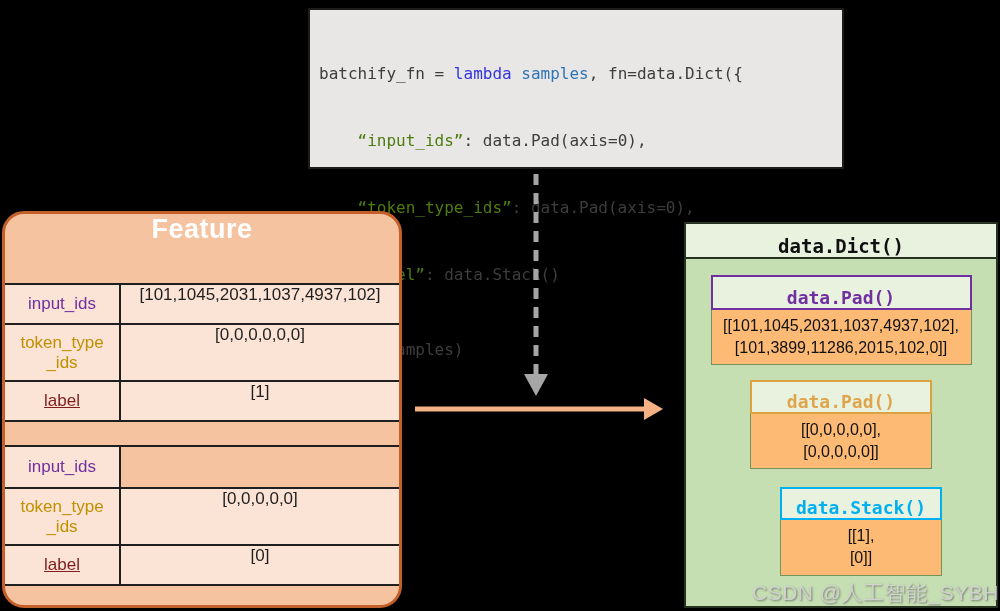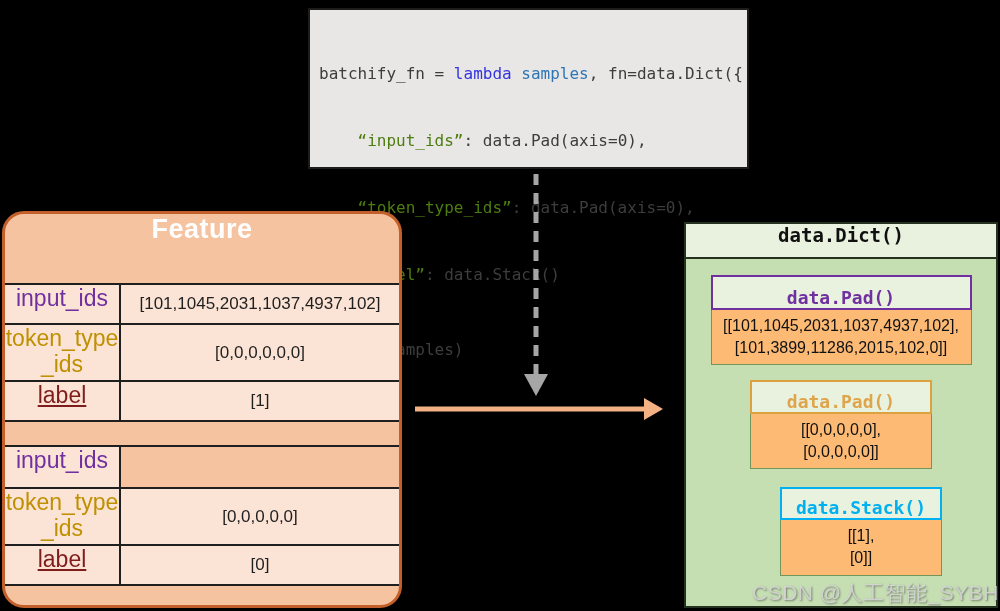--- a/index.html
+++ b/index.html
@@ -1,20 +1,20 @@
 <!DOCTYPE html>
 <html><head>
 <meta charset="utf-8">
 <style>
   html,body{margin:0;padding:0;background:#000;}
   #canvas{position:relative;width:1000px;height:611px;background:#000;overflow:hidden;
           font-family:"Liberation Sans",sans-serif;}
 
   
-  .code-box{position:absolute;left:308px;top:8px;width:441px;height:161px;
+  .code-box{position:absolute;left:308px;top:8px;width:536px;height:161px;
     background:#e8e7e6;border:2px solid #1c1c1c;box-sizing:border-box;
     font-family:"DejaVu Sans Mono","Liberation Mono",monospace;font-size:16px;
     color:#3d3d3d;padding:11px 0 0 9px;white-space:pre;}
   .code-line{line-height:29px;}
   .code-line.last{margin-top:8px;}
   .c-plain{color:#3d3d3d;}
   .c-kw{color:#3434e0;}
   .c-arg{color:#2e75b6;}
   .c-str{color:#4d7c0f;}
 
@@ -22,35 +22,35 @@
   .arrow-layer{position:absolute;left:0;top:0;width:1000px;height:611px;pointer-events:none;}
 
   
   .feature-card{position:absolute;left:2px;top:211px;width:400px;height:397px;
     background:#f5c3a0;border:3px solid #c25f2b;border-radius:22px;
     box-sizing:border-box;overflow:hidden;}
   .feature-header{height:69px;display:flex;justify-content:center;}
   .feature-title{color:#fff;font-size:27px;font-weight:bold;letter-spacing:.5px;}
   .frow{display:flex;border-top:2px solid #1f1f1f;}
   .fcell-key{width:114px;flex:0 0 114px;border-right:2px solid #1f1f1f;background:#fbe3d5;
-    display:flex;flex-direction:column;align-items:center;justify-content:flex-start;
-    font-size:23px;line-height:1.15;text-align:center;}
-  .fcell-val{flex:1;background:#fbe3d5;display:flex;align-items:center;justify-content:center;
+    display:flex;flex-direction:column;align-items:center;justify-content:center;
+    font-size:17px;line-height:1.15;text-align:center;}
+  .fcell-val{flex:1;background:#fbe3d5;display:flex;justify-content:center;
     font-size:17px;color:#1f1f1f;}
   .frow.sep{background:#f5c3a0;}
   .key-purple{color:#7030a0;}
   .key-gold{color:#bf9000;}
   .key-cyan{color:#7f1d1d;text-decoration:underline;}
   .h38{height:38px;} .h55{height:55px;} .h40{height:40px;} .h23{height:23px;}
 
   
   .dict-card{position:absolute;left:684px;top:222px;width:314px;height:386px;
     background:#c5deb2;border:2px solid #24321f;box-sizing:border-box;}
   .dict-header{height:33px;background:#e9f2df;border-bottom:2px solid #24321f;
-    display:flex;align-items:flex-start;justify-content:center;
+    display:flex;align-items:flex-end;justify-content:center;
     font-family:"DejaVu Sans Mono","Liberation Mono",monospace;
     font-size:19px;font-weight:bold;color:#101010;}
   .op-box{margin:0 auto;box-sizing:border-box;}
   .op-box.b1{width:261px;margin-top:16px;}
   .op-box.b2{width:182px;margin-top:15px;}
   .op-box.b3{width:202px;margin-top:18px;padding-left:40px;}
   .op-head{background:#e9f2df;border:2px solid;display:flex;align-items:flex-end;justify-content:center;
     font-family:"DejaVu Sans Mono","Liberation Mono",monospace;font-weight:bold;font-size:18px;}
   .b1 .op-head{border-color:#7030a0;color:#7030a0;height:31px;}
   .b2 .op-head{border-color:#dba23f;color:#dfa54c;height:30px;}

